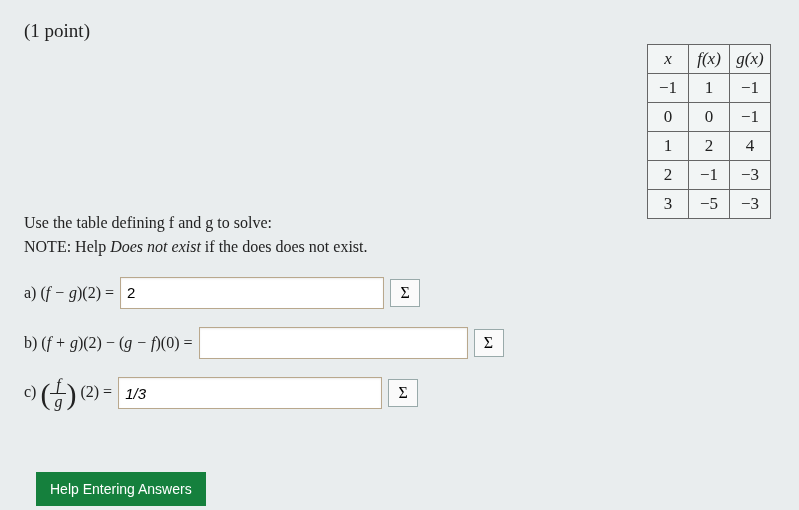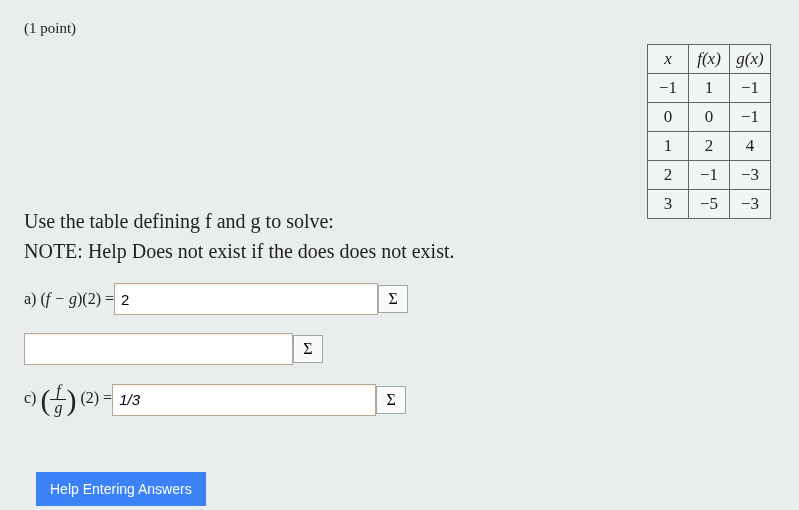--- a/index.html
+++ b/index.html
@@ -13,45 +13,45 @@
     overflow:hidden;
     position:relative;
   }
   .page{
     padding:20px 24px;
     position:relative;
     height:100%;
     box-sizing:border-box;
   }
   .points{
-    font-size:15px;
+    font-size:19px;
   }
   .data-table{
     position:absolute;
     top:44px;
     right:28px;
     border-collapse:collapse;
     background:#f2f5f5;
   }
   .data-table td,.data-table th{
     border:1px solid #666;
     padding:2px 6px;
     text-align:center;
     font-size:17px;
     min-width:28px;
     height:24px;
     font-style:italic;
     font-family:"Times New Roman",serif;
   }
   .data-table td{font-style:normal;}
   .data-table th{font-weight:normal;}
-  .instructions{margin-top:170px;font-size:20px;line-height:1.4;}
+  .instructions{margin-top:170px;font-size:16px;line-height:1.4;}
   .note{margin-top:2px;}
-  .note .dne{}
-  .qrow{margin-top:18px;display:flex;align-items:center;}
+  .note .dne{font-style:italic;}
+  .qrow{margin-top:18px;display:flex;align-items:center;gap:6px;}
   .qlabel{font-size:16px;}
   .answer-input{
     height:26px;
     border:1px solid #b9a88d;
     background:#fff;
     padding:2px 6px;
     font-size:15px;
     font-family:Arial,sans-serif;
     box-shadow:inset 0 1px 2px rgba(0,0,0,0.08);
   }
@@ -66,21 +66,21 @@
     border:1px solid #9aa;
     background:#fafafa;
     font-size:16px;
     cursor:pointer;
     font-family:"Times New Roman",serif;
   }
   .help-btn{
     position:absolute;
     bottom:4px;
     left:36px;
-    background:#3b82f6;
+    background:#15803d;
     color:#fff;
     border:none;
     padding:9px 14px;
     font-size:14px;
     font-family:Arial,sans-serif;
     cursor:pointer;
   }
   .frac{display:inline-block;vertical-align:middle;text-align:center;line-height:1;}
   .frac .num{display:block;border-bottom:1px solid #222;padding:0 4px;}
   .frac .den{display:block;padding:0 4px;}
@@ -137,20 +137,23 @@
 
   <div class="qrow">
     <span class="qlabel">
       <span>a) (</span><span class="eq-italic">f − g</span><span>)(2) = </span>
     </span>
     <input class="answer-input w1" value="2" style="">
     <button class="sigma-btn">Σ</button>
   </div>
 
   <div class="qrow">
+    <span class="qlabel">
+      <span>b) (</span><span class="eq-italic">f + g</span><span>)(2) − (</span><span class="eq-italic">g − f</span><span>)(0) = </span>
+    </span>
     <input class="answer-input w2" value="" style="">
     <button class="sigma-btn">Σ</button>
   </div>
 
   <div class="qrow">
     <span class="qlabel">
       <span>c) </span><span class="paren">(</span><span class="frac"><span class="num eq-italic">f</span><span class="den eq-italic">g</span></span><span class="paren">)</span><span> (2) = </span>
     </span>
     <input class="answer-input w3" value="1/3" style="">
     <button class="sigma-btn">Σ</button>

